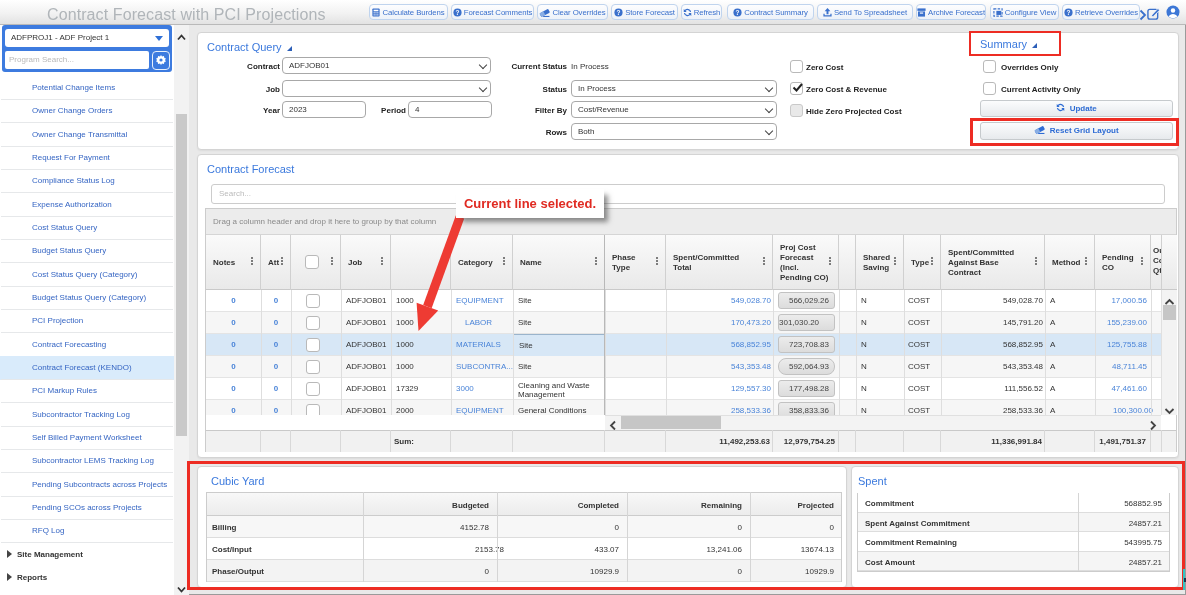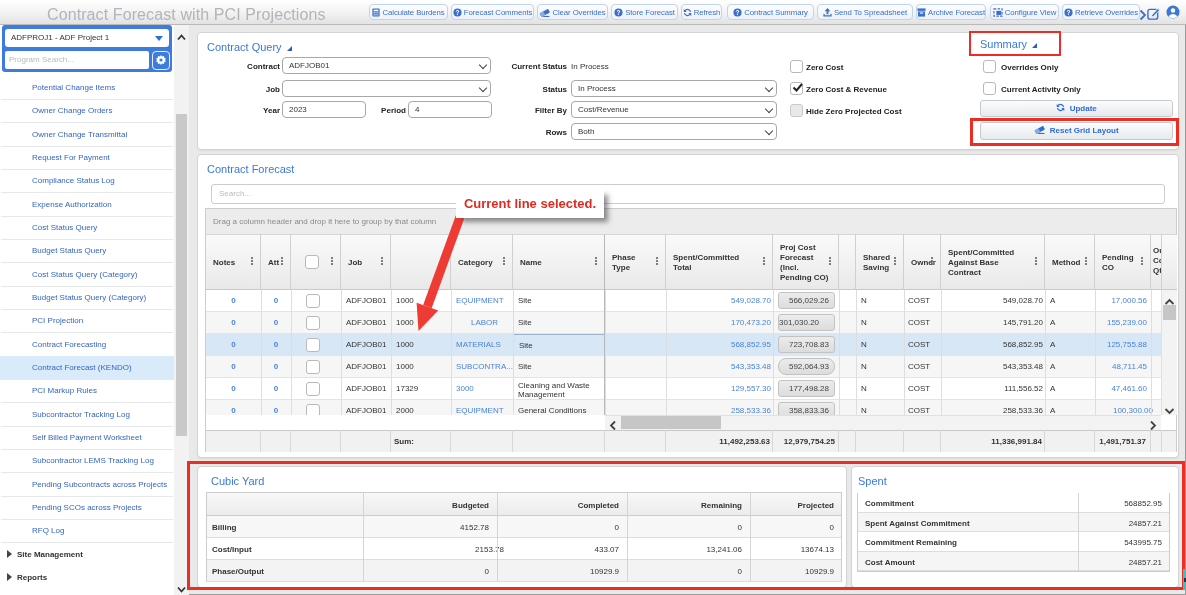--- a/index.html
+++ b/index.html
@@ -262,21 +262,21 @@
 <div class="hcell" style="left:673px;top:235px;width:72px;height:55px;display:flex;align-items:center;">Spent/Committed Total</div>
 <div class="dots" style="left:763px;top:257px;"></div>
 <div class="vline" style="left:772px;top:235px;height:55px;background:#d0d0d0;"></div>
 <div class="hcell" style="left:780px;top:235px;width:54px;height:55px;display:flex;align-items:center;">Proj Cost<br>Forecast<br>(Incl.<br>Pending CO)</div>
 <div class="dots" style="left:829px;top:257px;"></div>
 <div class="vline" style="left:838px;top:235px;height:55px;background:#d0d0d0;"></div>
 <div class="vline" style="left:855px;top:235px;height:55px;background:#d0d0d0;"></div>
 <div class="hcell" style="left:863px;top:235px;width:29px;height:55px;display:flex;align-items:center;">Shared Saving</div>
 <div class="dots" style="left:894px;top:257px;"></div>
 <div class="vline" style="left:903px;top:235px;height:55px;background:#d0d0d0;"></div>
-<div class="hcell" style="left:911px;top:235px;width:18px;height:55px;display:flex;align-items:center;">Owner</div>
+<div class="hcell" style="left:911px;top:235px;width:18px;height:55px;display:flex;align-items:center;">Type</div>
 <div class="dots" style="left:931px;top:257px;"></div>
 <div class="vline" style="left:940px;top:235px;height:55px;background:#d0d0d0;"></div>
 <div class="hcell" style="left:948px;top:235px;width:85px;height:55px;display:flex;align-items:center;">Spent/Committed Against Base Contract</div>
 <div class="dots" style="left:1035px;top:257px;"></div>
 <div class="vline" style="left:1044px;top:235px;height:55px;background:#d0d0d0;"></div>
 <div class="hcell" style="left:1052px;top:235px;width:31px;height:55px;display:flex;align-items:center;">Method</div>
 <div class="dots" style="left:1085px;top:257px;"></div>
 <div class="vline" style="left:1094px;top:235px;height:55px;background:#d0d0d0;"></div>
 <div class="hcell" style="left:1102px;top:235px;width:37px;height:55px;display:flex;align-items:center;">Pending CO</div>
 <div class="dots" style="left:1141px;top:257px;"></div>
@@ -298,21 +298,21 @@
 <div class="gcell " style="left:698px;top:0px;width:37px;padding-left:4px;">COST</div>
 <div class="gcell " style="left:735px;top:0px;width:102px;text-align:right;">549,028.70</div>
 <div class="gcell " style="left:839px;top:0px;width:50px;padding-left:5px;">A</div>
 <div class="gcell blue" style="left:889px;top:0px;width:52px;text-align:right;">17,000.56</div>
 <div class="abs" style="left:0;top:22px;width:970px;height:22px;background:#f6f6f6;border-bottom:1px solid #e4e4e4;"></div>
 <div class="gcell blue b" style="left:0px;top:22px;width:55px;text-align:center;">0</div>
 <div class="gcell blue b" style="left:55px;top:22px;width:30px;text-align:center;">0</div>
 <div class="cb" style="left:100px;top:26px;width:14px;height:14px;"></div>
 <div class="gcell " style="left:135px;top:22px;width:50px;padding-left:5px;">ADFJOB01</div>
 <div class="gcell " style="left:185px;top:22px;width:60px;padding-left:5px;">1000</div>
-<div class="gcell blue" style="left:245px;top:22px;width:62px;padding-left:20px;">LABOR</div>
+<div class="gcell blue" style="left:245px;top:22px;width:62px;padding-left:14px;">LABOR</div>
 <div class="gcell " style="left:307px;top:22px;width:92px;padding-left:5px;">Site</div>
 <div class="gcell blue" style="left:460px;top:22px;width:105px;text-align:right;">170,473.20</div>
 <div class="abs" style="left:572px;top:24px;width:57px;height:17px;background:linear-gradient(180deg,#ececec,#dcdcdc);border:1px solid #c2c2c2;border-radius:3px;font-size:8px;color:#444;line-height:15px;text-align:right;padding-right:15px;">301,030.20</div>
 <div class="gcell " style="left:650px;top:22px;width:48px;padding-left:5px;">N</div>
 <div class="gcell " style="left:698px;top:22px;width:37px;padding-left:4px;">COST</div>
 <div class="gcell " style="left:735px;top:22px;width:102px;text-align:right;">145,791.20</div>
 <div class="gcell " style="left:839px;top:22px;width:50px;padding-left:5px;">A</div>
 <div class="gcell blue" style="left:889px;top:22px;width:52px;text-align:right;">155,239.00</div>
 <div class="abs" style="left:0;top:44px;width:970px;height:22px;background:#d7e7f6;border-bottom:1px solid #e4e4e4;"></div>
 <div class="gcell blue b" style="left:0px;top:44px;width:55px;text-align:center;">0</div>

